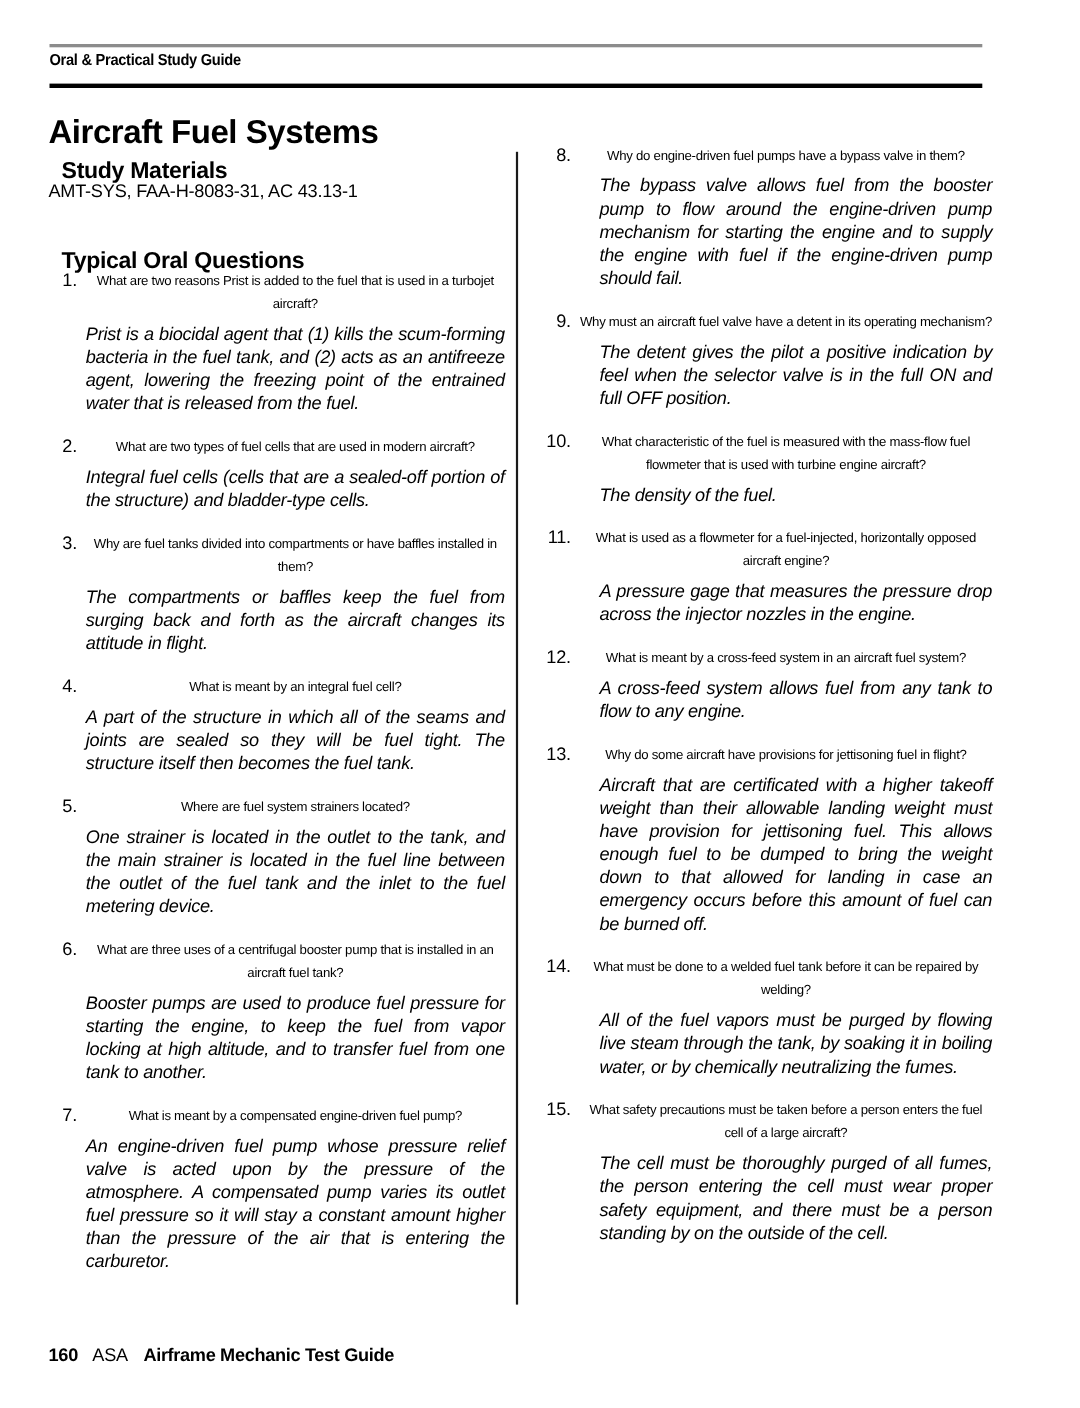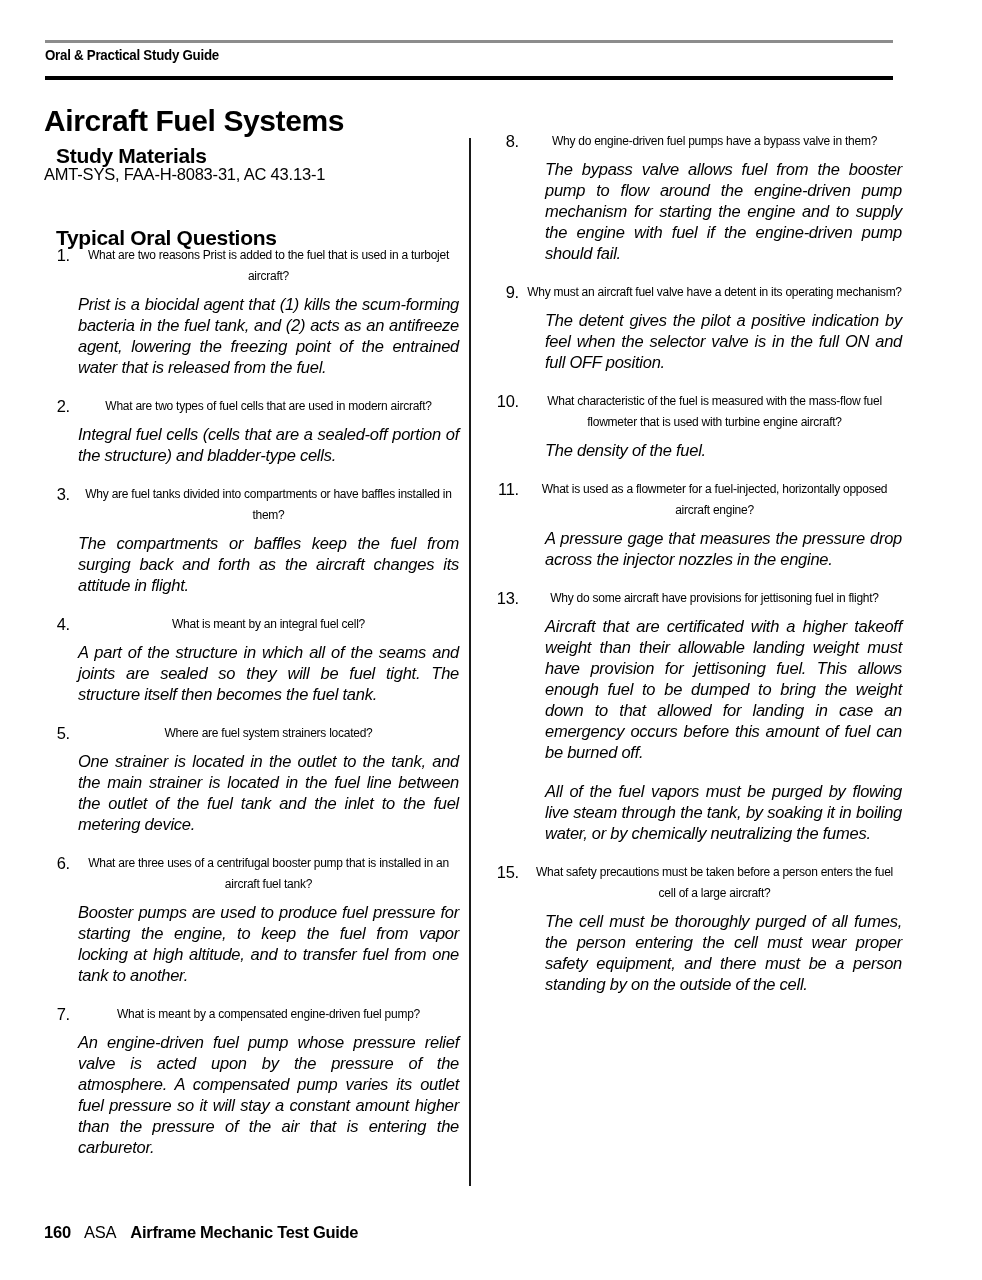--- a/index.html
+++ b/index.html
@@ -254,26 +254,37 @@
       </div>
       <div class="qa">
         <div class="q-row">
           <span class="q-num">11.</span>
           <div class="q-text">What is used as a flowmeter for a fuel-injected, horizontally opposed aircraft engine?</div>
         </div>
         <div class="a-text">A pressure gage that measures the pressure drop across the injector nozzles in the engine.</div>
       </div>
       <div class="qa">
         <div class="q-row">
+          <span class="q-num">12.</span>
+          <div class="q-text">What is meant by a cross-feed system in an aircraft fuel system?</div>
+        </div>
+        <div class="a-text">A cross-feed system allows fuel from any tank to flow to any engine.</div>
+      </div>
+      <div class="qa">
+        <div class="q-row">
           <span class="q-num">13.</span>
           <div class="q-text">Why do some aircraft have provisions for jettisoning fuel in flight?</div>
         </div>
         <div class="a-text">Aircraft that are certificated with a higher takeoff weight than their allowable landing weight must have provision for jettisoning fuel. This allows enough fuel to be dumped to bring the weight down to that allowed for landing in case an emergency occurs before this amount of fuel can be burned off.</div>
       </div>
       <div class="qa">
+        <div class="q-row">
+          <span class="q-num">14.</span>
+          <div class="q-text">What must be done to a welded fuel tank before it can be repaired by welding?</div>
+        </div>
         <div class="a-text">All of the fuel vapors must be purged by flowing live steam through the tank, by soaking it in boiling water, or by chemically neutralizing the fumes.</div>
       </div>
       <div class="qa">
         <div class="q-row">
           <span class="q-num">15.</span>
           <div class="q-text">What safety precautions must be taken before a person enters the fuel cell of a large aircraft?</div>
         </div>
         <div class="a-text">The cell must be thoroughly purged of all fumes, the person entering the cell must wear proper safety equipment, and there must be a person standing by on the outside of the cell.</div>
       </div>
     </div>

